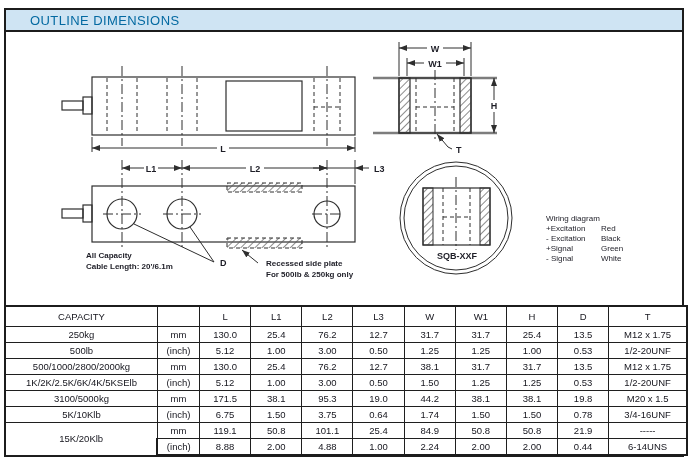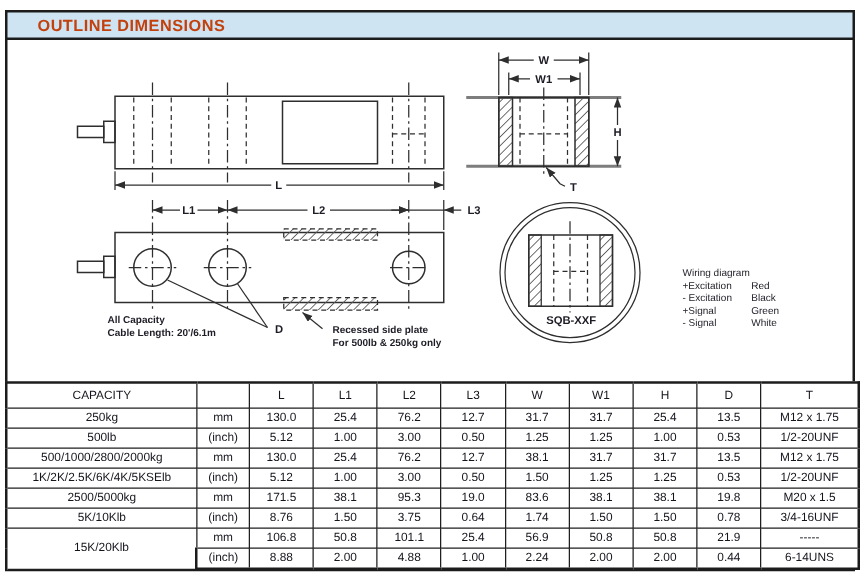--- a/index.html
+++ b/index.html
@@ -2,21 +2,21 @@
 <html><head>
 <meta charset="utf-8">
 <style>
   html,body{margin:0;padding:0;background:#fff;}
   .page{position:relative;width:692px;height:465px;background:#ffffff;
         font-family:"Liberation Sans", sans-serif;color:#141414;overflow:hidden;}
   .frame{position:absolute;left:4px;top:8px;width:680px;height:449px;
          border:2px solid #1c1c1c;box-sizing:border-box;background:#fff;}
   .titlebar{position:absolute;left:4px;top:8px;width:680px;height:24px;box-sizing:border-box;
             border:2px solid #1c1c1c;background:#cfe4f3;display:flex;align-items:center;}
-  .titlebar .t{font-size:13px;font-weight:bold;letter-spacing:.4px;padding-left:24px;color:#c2410c;}
+  .titlebar .t{font-size:13px;font-weight:normal;letter-spacing:.4px;padding-left:24px;color:#0369a1;}
   svg{position:absolute;left:4px;top:32px;}
   svg text{font-family:"Liberation Sans", sans-serif;fill:#1d1d26;}
   .dimlbl{font-size:9px;font-weight:bold;}
   .note{font-size:8px;font-weight:bold;}
   .wire{font-size:8px;}
   .model{font-size:9px;font-weight:bold;}
   table.dim-table{position:absolute;left:4px;top:305px;width:684px;border-collapse:collapse;
                   table-layout:fixed;background:#fff;}
   .dim-table th,.dim-table td{border:1px solid #1f1f1f;padding:0;text-align:center;
                   font-size:9.5px;font-weight:normal;color:#15151d;white-space:nowrap;overflow:hidden;}
@@ -265,53 +265,53 @@
         <td>1.00</td>
         <td>3.00</td>
         <td>0.50</td>
         <td>1.50</td>
         <td>1.25</td>
         <td>1.25</td>
         <td>0.53</td>
         <td>1/2-20UNF</td>
       </tr>
       <tr>
-        <td>2500/5000kg</td>
+        <td>3100/5000kg</td>
         <td>mm</td>
         <td>171.5</td>
         <td>38.1</td>
         <td>95.3</td>
         <td>19.0</td>
-        <td>83.6</td>
+        <td>44.2</td>
         <td>38.1</td>
         <td>38.1</td>
         <td>19.8</td>
         <td>M20 x 1.5</td>
       </tr>
       <tr>
         <td>5K/10Klb</td>
         <td>(inch)</td>
-        <td>8.76</td>
+        <td>6.75</td>
         <td>1.50</td>
         <td>3.75</td>
         <td>0.64</td>
         <td>1.74</td>
         <td>1.50</td>
         <td>1.50</td>
         <td>0.78</td>
         <td>3/4-16UNF</td>
       </tr>
       <tr>
         <td rowspan="2">15K/20Klb</td>
         <td>mm</td>
-        <td>106.8</td>
+        <td>119.1</td>
         <td>50.8</td>
         <td>101.1</td>
         <td>25.4</td>
-        <td>56.9</td>
+        <td>84.9</td>
         <td>50.8</td>
         <td>50.8</td>
         <td>21.9</td>
         <td>-----</td>
       </tr>
       <tr>
         <td>(inch)</td>
         <td>8.88</td>
         <td>2.00</td>
         <td>4.88</td>

